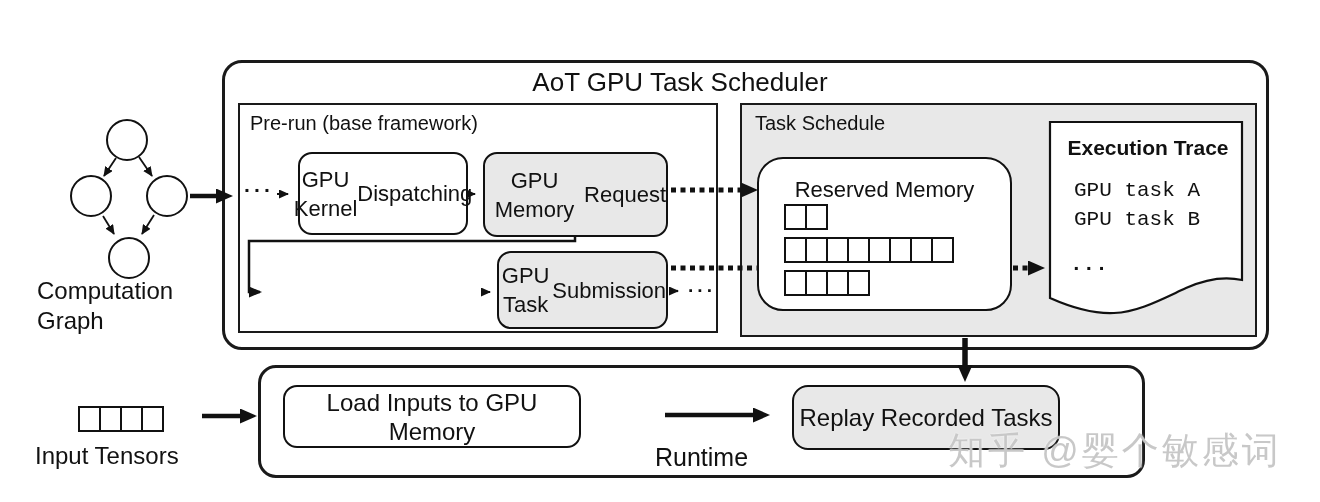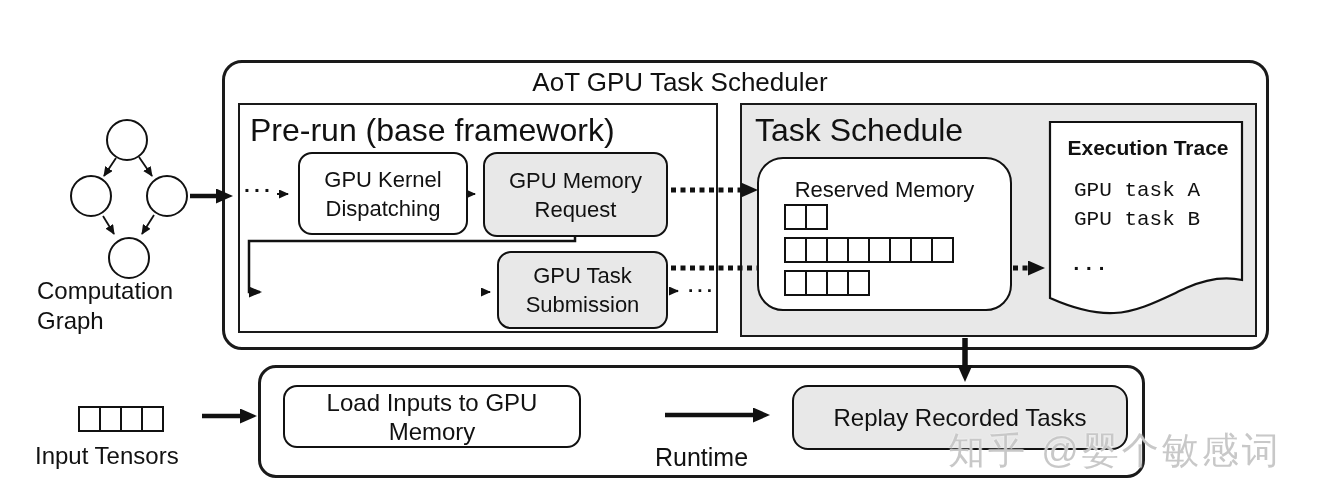--- a/index.html
+++ b/index.html
@@ -4,26 +4,26 @@
 <style>
   html,body{margin:0;padding:0;background:#fff;}
   #canvas{
     position:relative;width:1320px;height:502px;background:#ffffff;
     font-family:"Liberation Sans", sans-serif;color:#111;overflow:hidden;
   }
   .frame{position:absolute;border:2px solid #1a1a1a;background:#fff;box-sizing:border-box;z-index:1;}
   .panel{position:absolute;border:2px solid #1a1a1a;background:#e8e8e8;box-sizing:border-box;z-index:1;}
   .box{
     position:absolute;border:2px solid #111;border-radius:14px;background:#fff;
-    display:flex;flex-direction:column;align-items:center;justify-content:center;
+    display:flex;flex-direction:row;align-items:center;justify-content:center;
     text-align:center;box-sizing:border-box;z-index:3;
     font-size:22px;line-height:29px;
   }
   .box.gray{background:#e8e8e8;}
-  .section-title{position:absolute;font-size:32px;z-index:3;white-space:nowrap;}
+  .section-title{position:absolute;font-size:20px;z-index:3;white-space:nowrap;}
   .main-title{position:absolute;font-size:26px;z-index:3;white-space:nowrap;text-align:center;}
   .outside-label{position:absolute;font-size:24px;text-align:left;z-index:3;line-height:30px;}
   .circle{position:absolute;width:42px;height:42px;border:2px solid #111;border-radius:50%;background:#fff;box-sizing:border-box;z-index:3;}
   .cells{position:absolute;display:flex;z-index:4;}
   .cells .cell{width:23px;height:26px;border:2px solid #111;background:#fff;box-sizing:border-box;}
   .cells .cell + .cell{margin-left:-2px;}
   .dots{position:absolute;font-size:21px;font-weight:bold;letter-spacing:3px;z-index:4;line-height:26px;}
   .mono{position:absolute;font-family:"Liberation Mono","DejaVu Sans Mono",monospace;font-size:21px;line-height:29px;z-index:4;white-space:pre;}
   .trace-title{position:absolute;font-size:21px;font-weight:600;text-align:center;z-index:4;}
   .reserved-title{position:absolute;font-size:22px;text-align:center;z-index:4;white-space:nowrap;}
@@ -111,21 +111,21 @@
   </svg>
   <div class="trace-title" style="left:1050px;top:136px;width:196px;">Execution Trace</div>
   <div class="mono" style="left:1074px;top:176px;">GPU task A</div>
   <div class="mono" style="left:1074px;top:205px;">GPU task B</div>
   <div class="mono" style="left:1070px;top:250px;font-weight:bold;">...</div>
 
   <div class="frame" style="left:258px;top:365px;width:887px;height:113px;border-width:3px;border-radius:18px;z-index:0;"></div>
   <div class="box" style="left:283px;top:385px;width:298px;height:63px;font-size:24px;">
     <span>Load Inputs to GPU Memory</span>
   </div>
-  <div class="box gray" style="left:792px;top:385px;width:336px;height:65px;font-size:24px;border-width:2.5px;border-radius:16px;">
+  <div class="box gray" style="left:792px;top:385px;width:268px;height:65px;font-size:24px;border-width:2.5px;border-radius:16px;">
     <span>Replay Recorded Tasks</span>
   </div>
   <div class="outside-label" style="left:655px;top:442px;width:110px;font-size:25px;">Runtime</div>
 
   <div class="cells" style="left:78px;top:406px;">
       <div class="cell"></div>
       <div class="cell"></div>
       <div class="cell"></div>
       <div class="cell"></div>
     </div>

